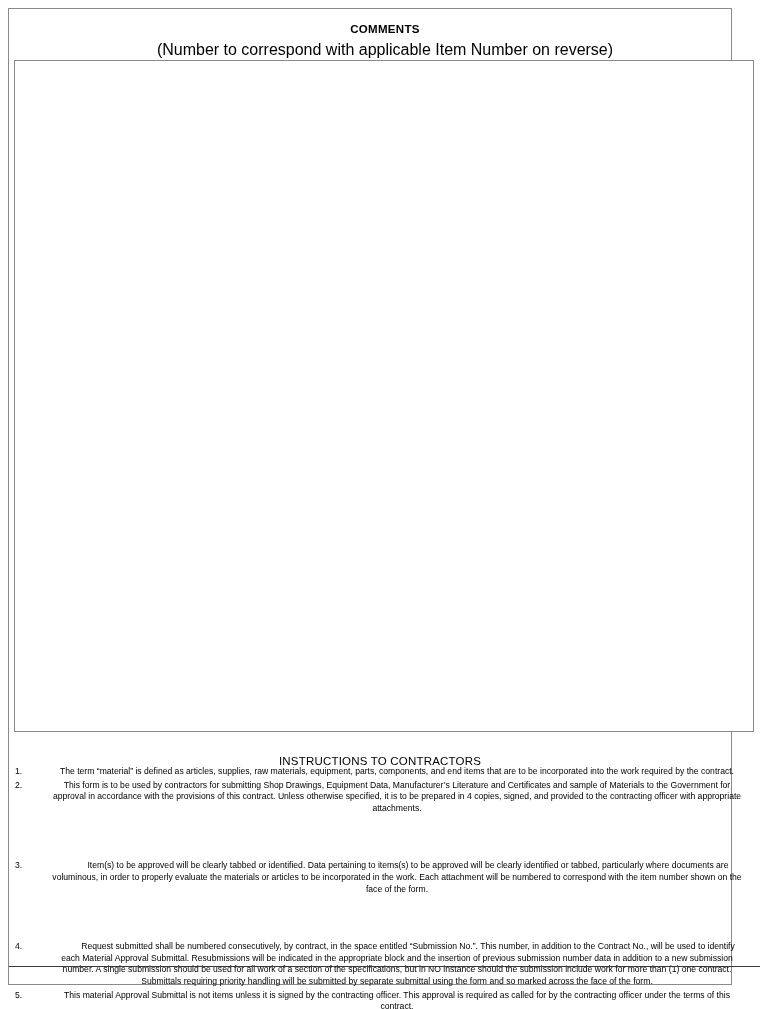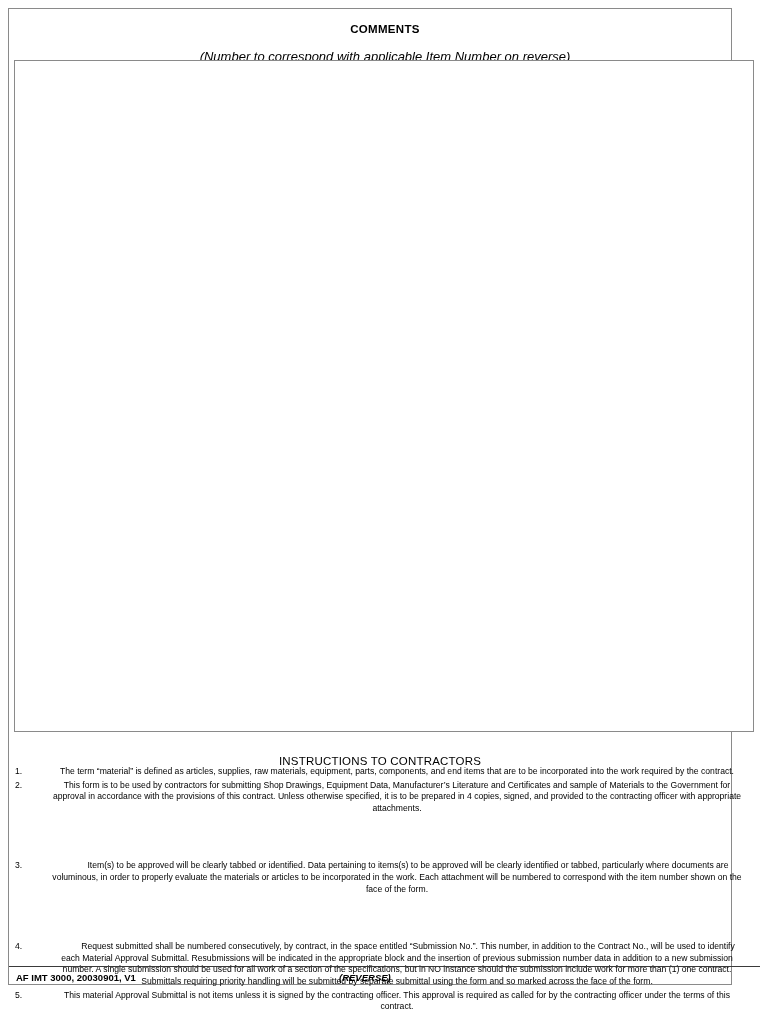--- a/index.html
+++ b/index.html
@@ -36,24 +36,23 @@
     width: 742px;
     text-align: center;
   }
   #comments-title {
     font-size: 11.5px;
     font-weight: bold;
     letter-spacing: 0.3px;
     line-height: 14px;
   }
   #comments-subtitle {
-    font-size: 13px;
-    font-style: italic;
+    font-size: 16px;
     line-height: 14px;
-    margin-top: 14px;
+    margin-top: 7px;
   }
 
   
   #comments-box {
     position: absolute;
     left: 5px;
     top: 51px;
     width: 740px;
     height: 672px;
     border: 1px solid #8a8a8a;
@@ -182,18 +181,14 @@
       <div class="instr-item">
         <span class="instr-num">5.</span>
         <div class="instr-text">This material Approval Submittal is not items unless it is signed by the contracting officer.  This approval is required as called for by the contracting officer under the terms of this contract.</div>
       </div>
 
     </div>
   </div>
 
   <div id="footer-rule"></div>
 
-  <div id="footer">
-    <span id="footer-formid">AF IMT 3000, 20030901, V1</span>
-    <span id="footer-reverse">(REVERSE)</span>
-  </div>
 
 </div>
 
 </body></html>

